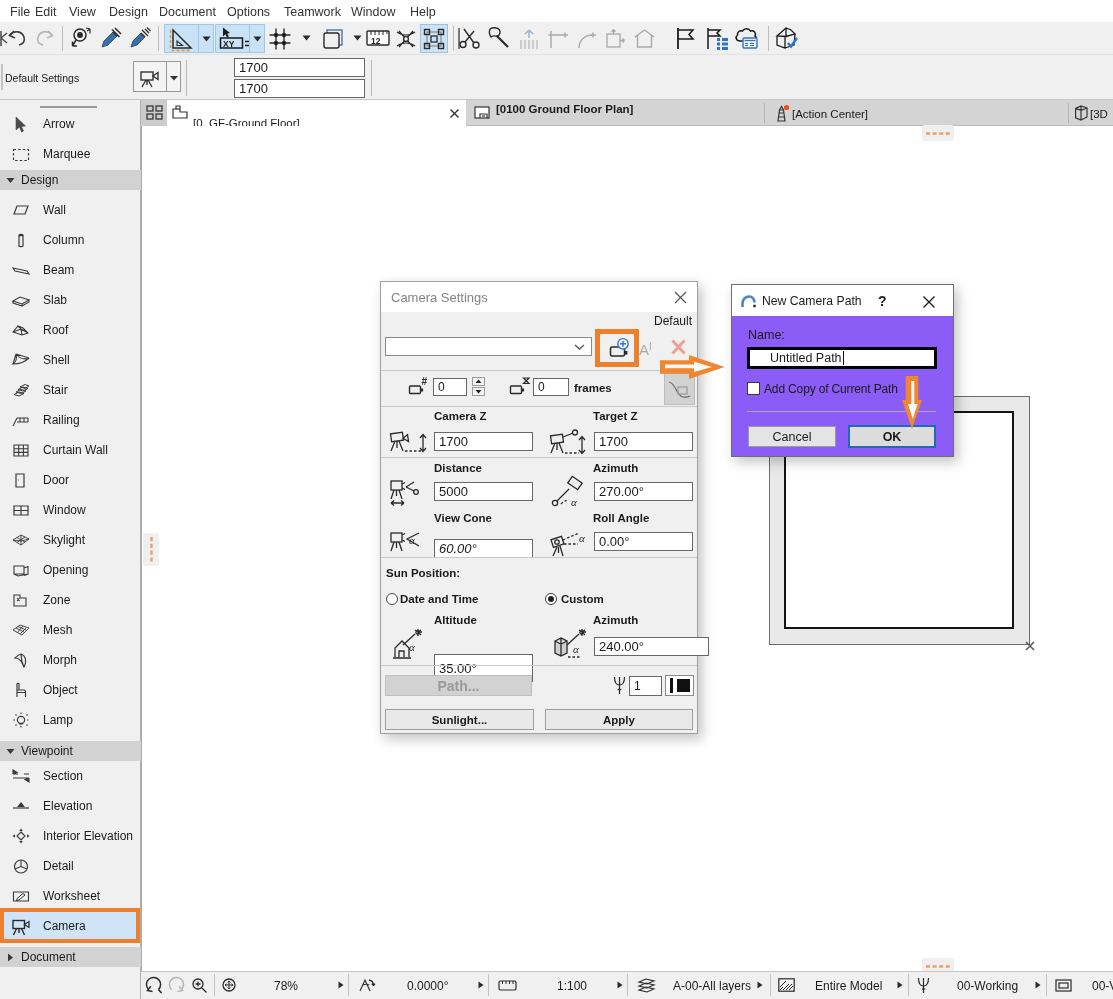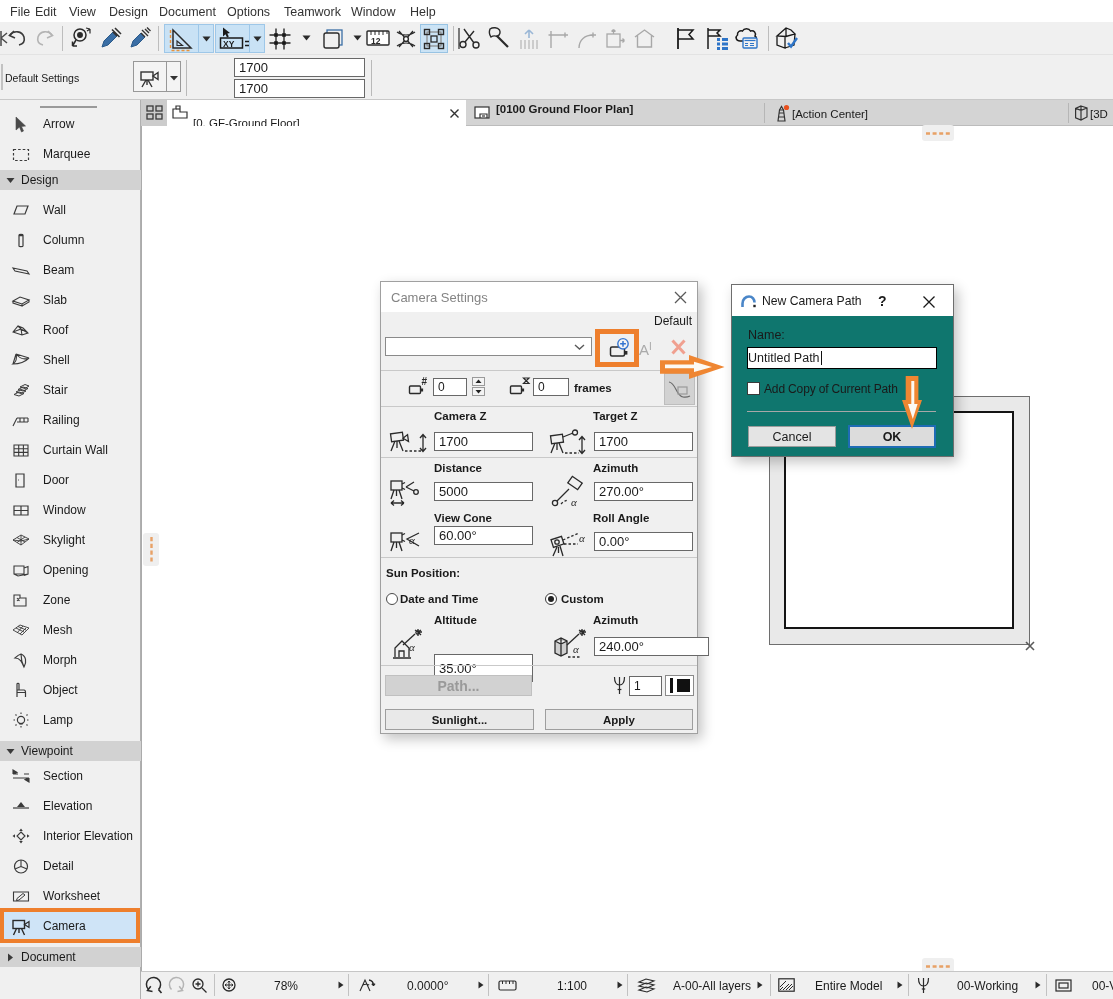--- a/index.html
+++ b/index.html
@@ -576,21 +576,21 @@
   <div class="lbl" style="left:212px;top:230px;">Roll Angle</div>
   <svg style="left:8px;top:247px" width="42" height="28" viewBox="0 0 42 28">
     <g fill="none" stroke="#2a2a2a" stroke-width="1.3">
       <rect x="2" y="4" width="11" height="9"></rect>
         <path d="M13 6 L16 4.5 M13 11 L16 12.5"></path>
       <path d="M5 13 L2 22 M10 13 L13 22 M7.5 13 V19"></path>
       <path d="M30 4 L18 10 L30 17"></path>
     </g>
     <text x="20" y="14.5" font-size="11" font-style="italic" fill="#2a2a2a" font-family="Liberation Serif">α</text>
   </svg>
-  <div class="inp" style="left:53px;top:244px;width:99px;height:19px;">60.00°</div>
+  <div class="inp" style="left:53px;top:257px;width:99px;height:19px;font-style:italic;">60.00°</div>
   <svg style="left:168px;top:247px" width="42" height="28" viewBox="0 0 42 28">
     <g fill="none" stroke="#2a2a2a" stroke-width="1.3">
       <rect x="3" y="9" width="11" height="8" transform="rotate(-18 8 13)"></rect>
         <circle cx="8" cy="13" r="2.2"></circle>
       <path d="M8 18 L4 27 M11 17 L14 27 M9.5 18 V24"></path>
       <path d="M14 11 L30 4" stroke-dasharray="2.5 2"></path>
         <path d="M15 15 H29" stroke-dasharray="2.5 2"></path>
     </g>
     <text x="30" y="13" font-size="11" font-style="italic" fill="#2a2a2a" font-family="Liberation Serif">α</text>
   </svg>
@@ -639,34 +639,34 @@
   </svg>
   <div class="inp" style="left:248px;top:394px;width:33px;height:20px;font-size:12px;">1</div>
   <div class="abs" style="left:284px;top:393px;width:29px;height:21px;background:#fff;border:1px solid #8a8a8a;box-sizing:border-box;"></div>
   <div class="abs" style="left:289px;top:396px;width:3px;height:15px;background:#111;"></div>
   <div class="abs" style="left:296px;top:397px;width:13px;height:13px;background:#111;"></div>
 
   <div class="abs" style="left:4px;top:427px;width:149px;height:21px;background:#e9e9e9;border:1px solid #9e9e9e;box-sizing:border-box;display:flex;align-items:center;justify-content:center;font-size:11.5px;font-weight:bold;">Sunlight...</div>
   <div class="abs" style="left:164px;top:427px;width:148px;height:21px;background:#e9e9e9;border:1px solid #9e9e9e;box-sizing:border-box;display:flex;align-items:center;justify-content:center;font-size:11.5px;font-weight:bold;">Apply</div>
 </div>
 
-<div class="abs" id="ncpdlg" style="left:731px;top:284px;width:221px;height:171px;background:#0f766e;border:1px solid #6e6e6e;box-shadow:4px 5px 12px rgba(0,0,0,0.24);">
+<div class="abs" id="ncpdlg" style="left:731px;top:284px;width:221px;height:171px;background:#8b5cf6;border:1px solid #6e6e6e;box-shadow:4px 5px 12px rgba(0,0,0,0.24);">
   <div class="abs" style="left:0;top:0;width:221px;height:31px;background:#ffffff;"></div>
   <svg style="left:9px;top:10px" width="16" height="13" viewBox="0 0 16 13">
     <path d="M1.5 12 V8.5 C1.5 4.5 4.5 1.5 8 1.5 C11.5 1.5 13.5 4.5 13.5 7.5" fill="none" stroke="#4a86c8" stroke-width="2.6"></path>
     <rect x="12.3" y="9.8" width="2.4" height="2.4" fill="#222"></rect>
   </svg>
   <div class="txt" style="left:30px;top:9px;font-size:12.2px;">New Camera Path</div>
   <div class="txt" style="left:146px;top:8px;font-size:14px;font-weight:bold;">?</div>
   <svg style="left:191px;top:11px" width="12" height="12" viewBox="0 0 12 12" stroke="#1a1a1a" stroke-width="1.3">
       <path d="M0.5 0.5 L11.5 11.5 M11.5 0.5 L0.5 11.5"></path>
     </svg>
 
   <div class="txt" style="left:16px;top:43px;font-size:12.5px;">Name:</div>
-  <div class="abs" style="left:15px;top:62px;width:190px;height:22px;background:#fff;border:1px solid #000000;box-sizing:border-box;display:flex;align-items:center;padding-left:0;font-size:12.5px;">Untitled Path<span style="display:inline-block;width:1px;height:14px;background:#111;margin-left:1px;"></span></div>
+  <div class="abs" style="left:15px;top:62px;width:190px;height:22px;background:#fff;border:3px solid #000000;box-sizing:border-box;display:flex;align-items:center;padding-left:20px;font-size:12.5px;">Untitled Path<span style="display:inline-block;width:1px;height:14px;background:#111;margin-left:1px;"></span></div>
   <div class="abs" style="left:15px;top:97px;width:13px;height:13px;background:#fff;border:1px solid #3a3a3a;box-sizing:border-box;"></div>
   <div class="txt" style="left:32px;top:97px;font-size:12px;letter-spacing:-0.15px;text-align:center;">Add Copy of Current Path</div>
   <div class="abs" style="left:15px;top:126px;width:189px;height:1px;background:#a8a8a8;"></div>
   <div class="abs" style="left:16px;top:141px;width:88px;height:21px;background:#e4e4e4;border:1px solid #9c9c9c;box-sizing:border-box;display:flex;align-items:center;justify-content:center;font-size:12.5px;">Cancel</div>
   <div class="abs" style="left:116px;top:140px;width:88px;height:23px;background:#dcdcdc;border:2px solid #1f6cb5;box-sizing:border-box;display:flex;align-items:center;justify-content:center;font-size:12.5px;font-weight:bold;">OK</div>
 </div>
 
 <div class="abs" style="left:0px;top:908px;width:140px;height:35px;border:4px solid #ee7f2d;background:#cfe4f7;box-sizing:border-box;z-index:3;"></div>
 <div id="cameraitem"></div>
 

